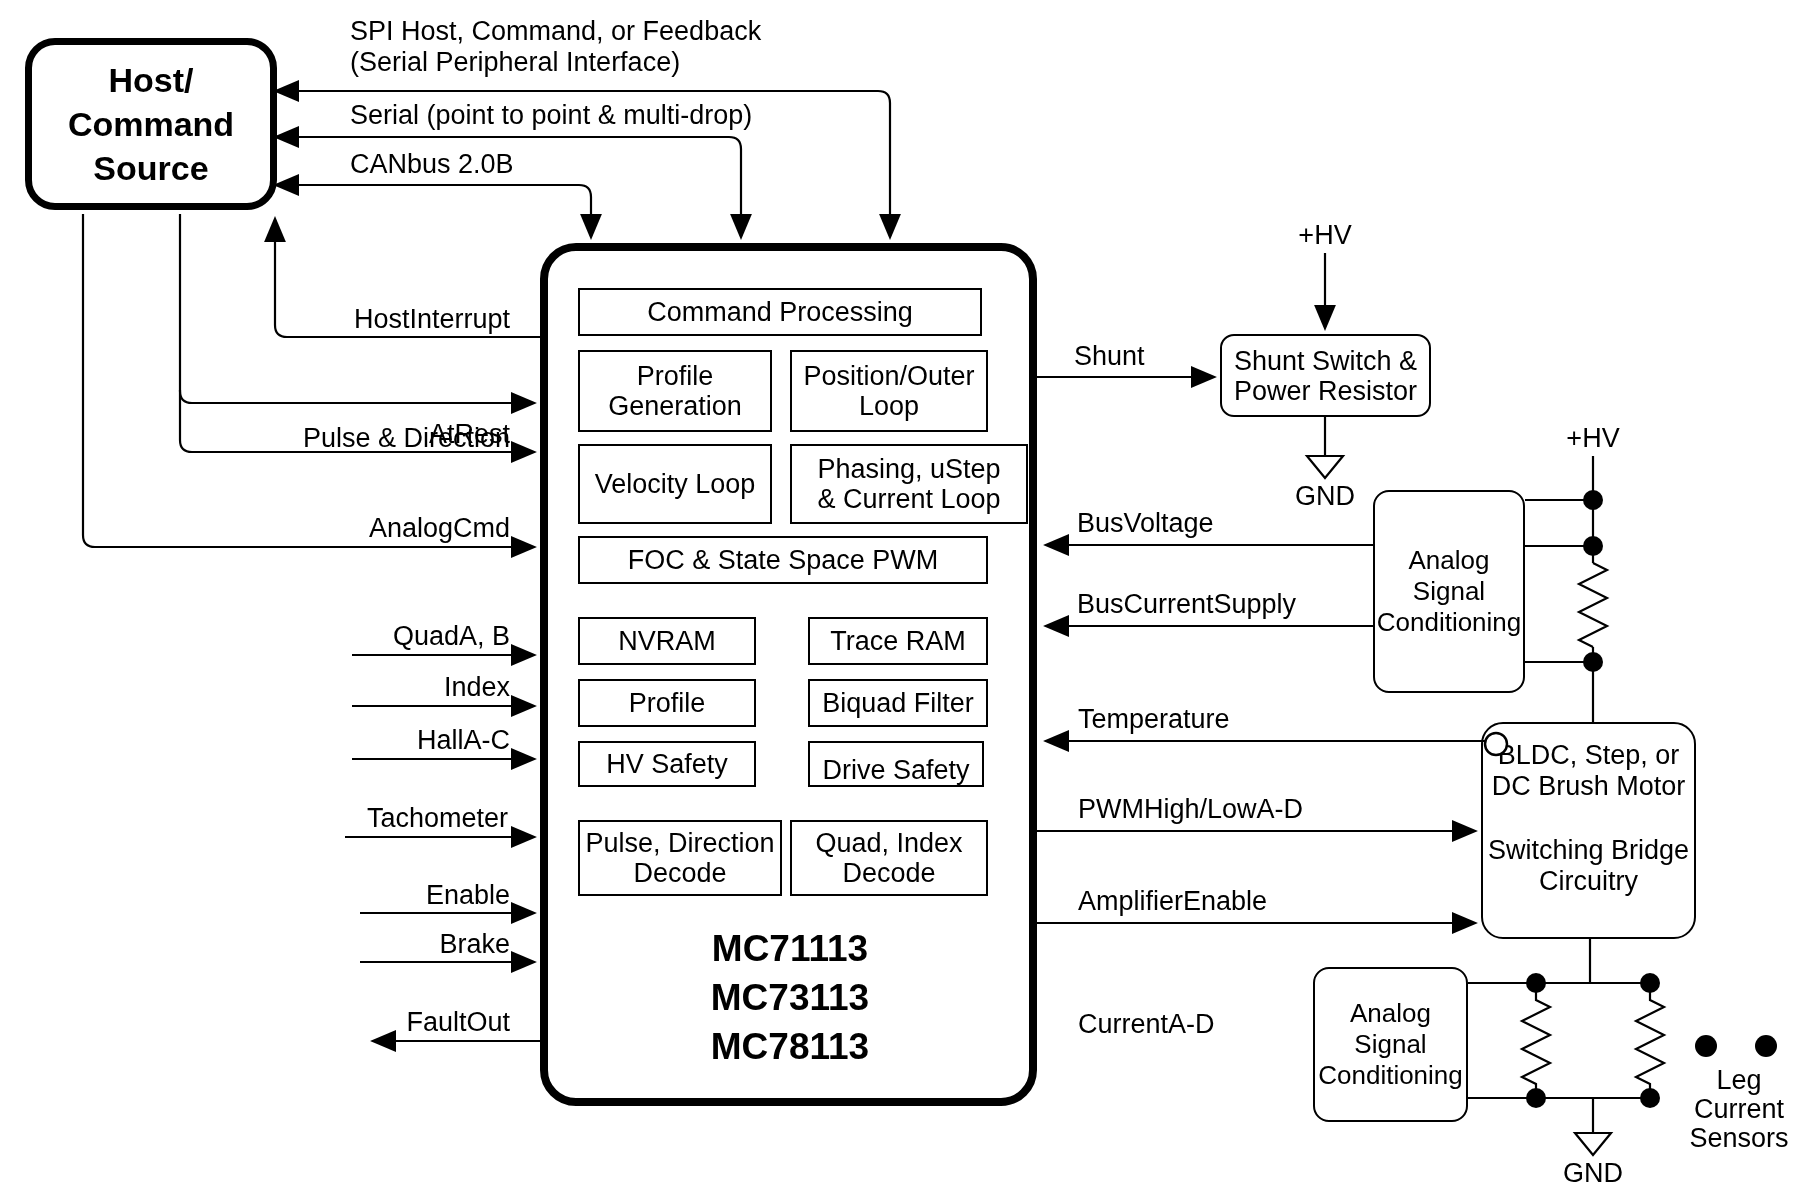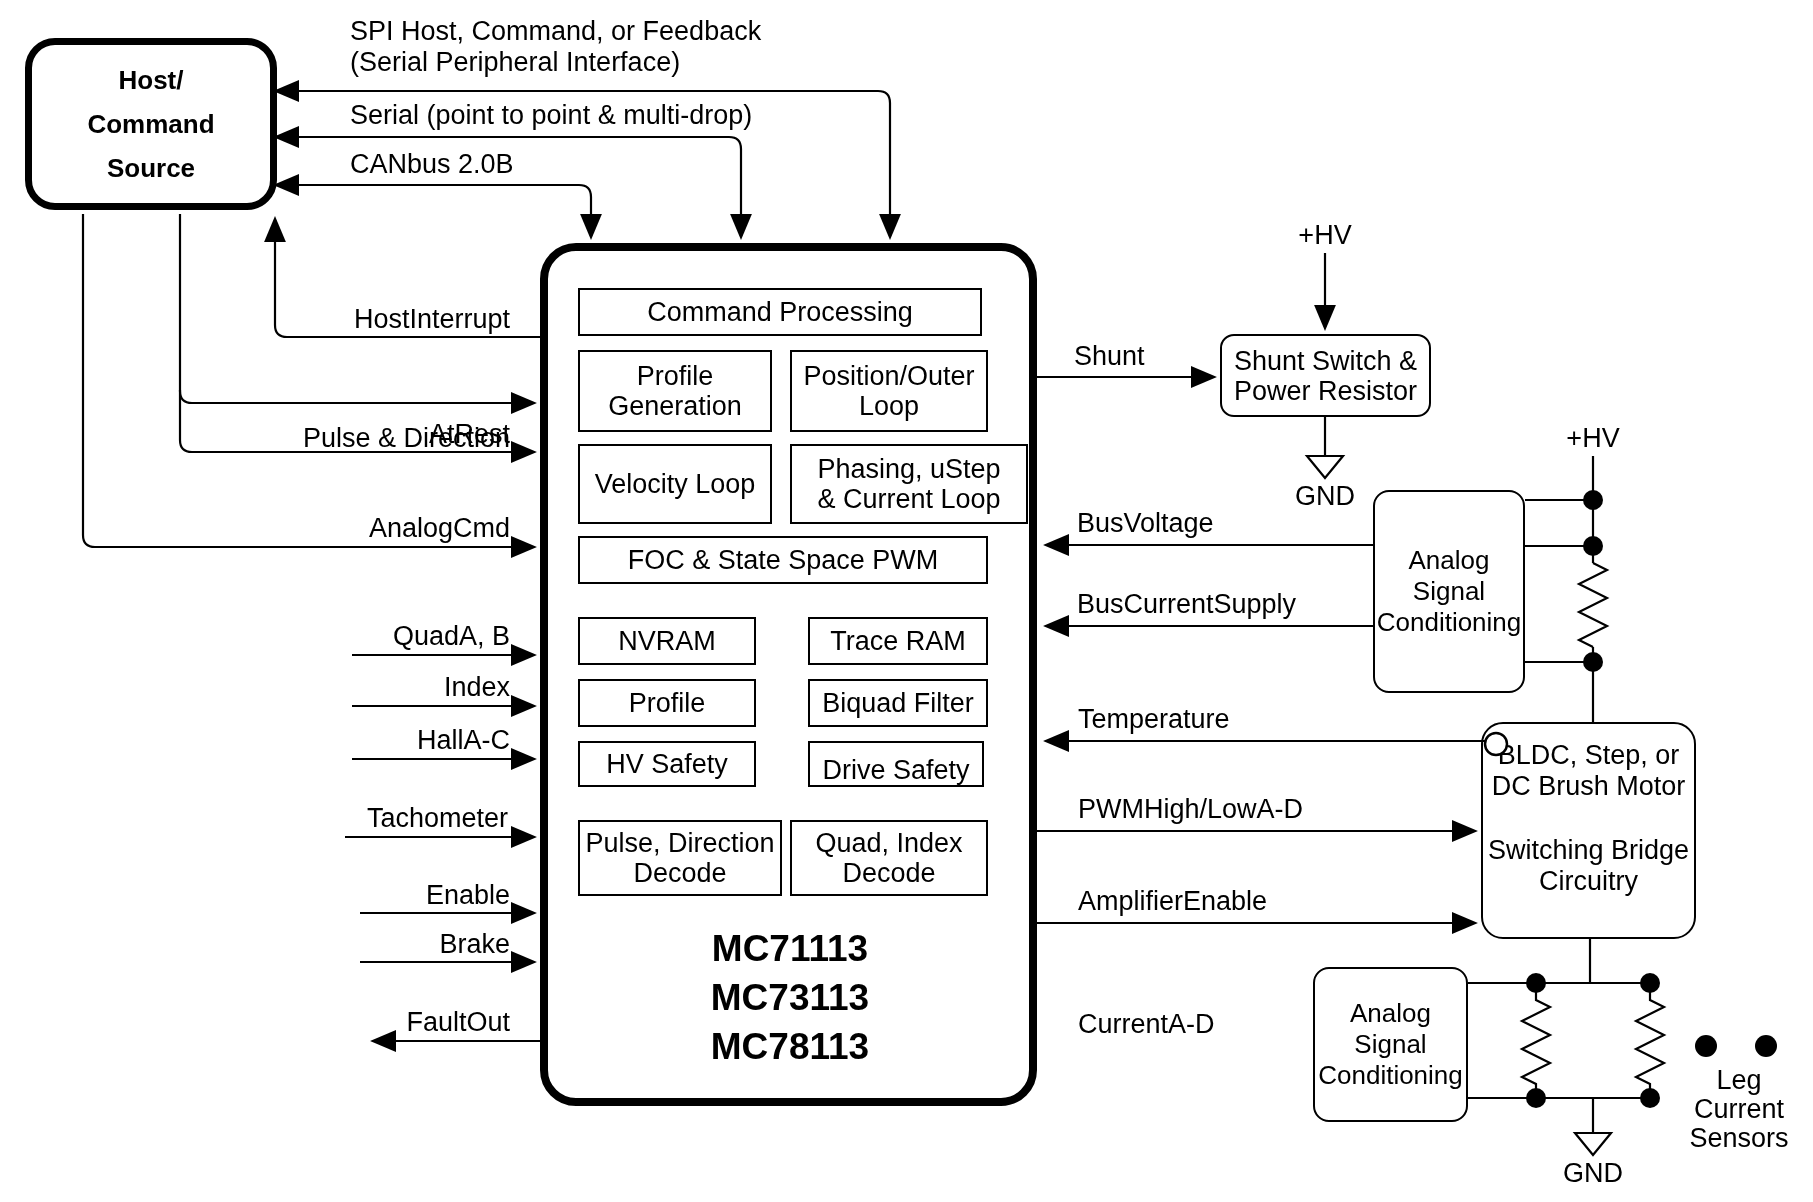--- a/index.html
+++ b/index.html
@@ -5,21 +5,21 @@
   html,body{margin:0;padding:0;background:#fff;}
   *{box-sizing:border-box;}
   .canvas{position:relative;width:1813px;height:1202px;background:#fff;
           font-family:"Liberation Sans",sans-serif;color:#000;overflow:hidden;}
   .wires{position:absolute;left:0;top:0;z-index:5;pointer-events:none;}
   .box{position:absolute;background:#fff;border:2.5px solid #000;
        display:flex;flex-direction:column;align-items:center;justify-content:center;
        text-align:center;font-size:27px;line-height:30px;z-index:2;}
   .rbox{border-radius:16px;}
   .hostbox{border:7px solid #000;border-radius:30px;font-weight:bold;
-           font-size:26px;line-height:44px;}
+           font-size:34px;line-height:44px;}
   .chipbox{border:8px solid #000;border-radius:36px;z-index:1;}
   .lbl{position:absolute;font-size:27px;line-height:30px;white-space:nowrap;z-index:3;}
   .lblr{text-align:right;width:250px;}
   .lblc{text-align:center;}
   .mc{position:absolute;text-align:center;font-weight:bold;font-size:37px;
       line-height:49px;z-index:3;}
   .ascbox{font-size:26px;line-height:31px;border-radius:16px;}
   .bridgebox{border-radius:22px;justify-content:flex-start;padding-top:16px;
              font-size:27px;line-height:31px;}
   .gap{height:33px;}

